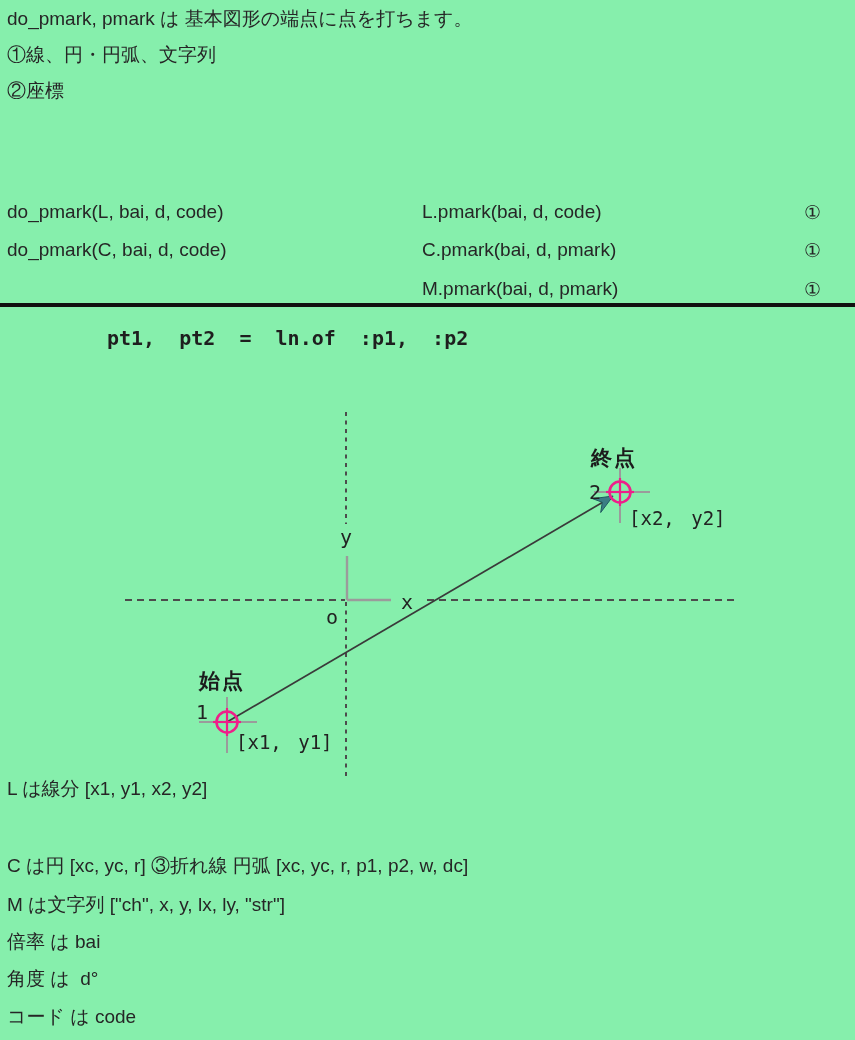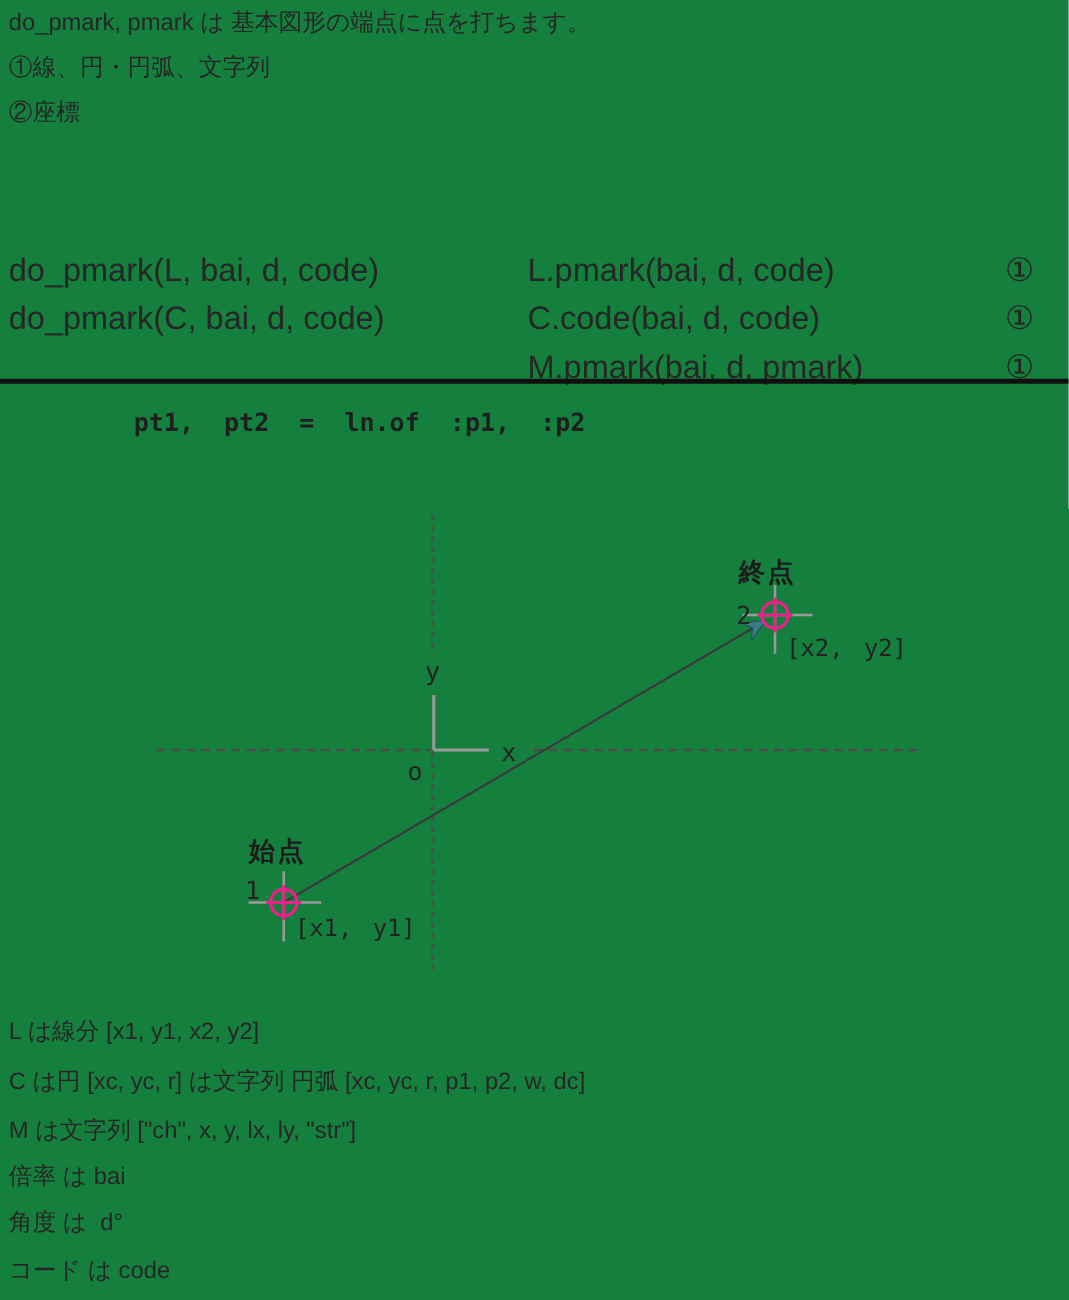--- a/index.html
+++ b/index.html
@@ -1,19 +1,19 @@
 <!DOCTYPE html>
 <html style="--marker-pink: #ee1f8a; --arrow-teal: #3b7d84; --axis-gray: #9b9b9b; --dash-gray: #4c4c4c; --line-color: #3a3a3a;"><head>
 <meta charset="utf-8">
 <style>
   html,body{margin:0;padding:0;background:#ffffff;}
-  #page{position:relative;width:855px;height:1040px;background:#15803d;overflow:hidden;
+  #page{position:relative;width:855px;height:1040px;background:#86efac;overflow:hidden;
         font-family:"Liberation Sans",sans-serif;color:#262626;}
   .tline{position:absolute;left:7px;font-size:19px;line-height:24px;white-space:pre;}
-  .trow{position:absolute;left:0;width:730px;height:24px;font-size:26px;}
+  .trow{position:absolute;left:0;width:730px;height:24px;font-size:19px;}
   .trow .c1{position:absolute;left:7px;white-space:pre;}
   .trow .c2{position:absolute;left:422px;white-space:pre;text-align:center;}
   .trow .c3{position:absolute;left:804px;white-space:pre;}
   #rule{position:absolute;left:0;top:303px;width:855px;height:0;border-top:4px solid #101010;}
   .codeline{position:absolute;left:107px;font-size:20px;line-height:24px;white-space:pre;
             font-family:"DejaVu Sans Mono",monospace;font-weight:bold;color:#1e1e1e;}
   #diagram-svg{position:absolute;left:0;top:400px;}
   .dash{stroke:var(--dash-gray,#4c4c4c);stroke-width:2;fill:none;}
   .hdash{stroke-dasharray:7 5;}
   .vdash{stroke-dasharray:4 4.5;}
@@ -38,21 +38,21 @@
   <div class="tline" style="top:43px">①線、円・円弧、文字列</div>
   <div class="tline" style="top:79px">②座標</div>
 
   <div class="trow" style="top:201px">
     <span class="c1">do_pmark(L, bai, d, code)</span>
     <span class="c2">L.pmark(bai, d, code)</span>
     <span class="c3">①</span>
   </div>
   <div class="trow" style="top:239px">
     <span class="c1">do_pmark(C, bai, d, code)</span>
-    <span class="c2">C.code(bai, d, code)</span>
+    <span class="c2">C.pmark(bai, d, pmark)</span>
     <span class="c3">①</span>
   </div>
   <div class="trow" style="top:278px">
     <span class="c2">M.pmark(bai, d, pmark)</span>
     <span class="c3">①</span>
   </div>
 
   <div id="rule"></div>
 
   <div class="codeline" style="top:326px">pt1,  pt2  =  ln.of  :p1,  :p2</div>
@@ -92,20 +92,20 @@
     <text class="dmono" x="401" y="609">x</text>
     <text class="dmono" x="326" y="624">o</text>
     <text class="dlabel" x="591" y="465">終点</text>
     <text class="dmono" x="589" y="499">2</text>
     <text class="dcoord" x="629" y="525">[x2, y2]</text>
     <text class="dlabel" x="199" y="688">始点</text>
     <text class="dmono" x="196" y="719">1</text>
     <text class="dcoord" x="236" y="749">[x1, y1]</text>
   </svg>
 
-  <div class="note" style="top:814px">L は線分 [x1, y1, x2, y2]</div>
-  <div class="note" style="top:854px">C は円 [xc, yc, r] は文字列 円弧 [xc, yc, r, p1, p2, w, dc]</div>
+  <div class="note" style="top:777px">L は線分 [x1, y1, x2, y2]</div>
+  <div class="note" style="top:854px">C は円 [xc, yc, r] ③折れ線 円弧 [xc, yc, r, p1, p2, w, dc]</div>
   <div class="note" style="top:893px">M は文字列 ["ch", x, y, lx, ly, "str"]</div>
   <div class="note" style="top:930px">倍率 は bai</div>
   <div class="note" style="top:967px">角度 は  d°</div>
   <div class="note" style="top:1005px">コード は code</div>
 
 </div>
 
 </body></html>

